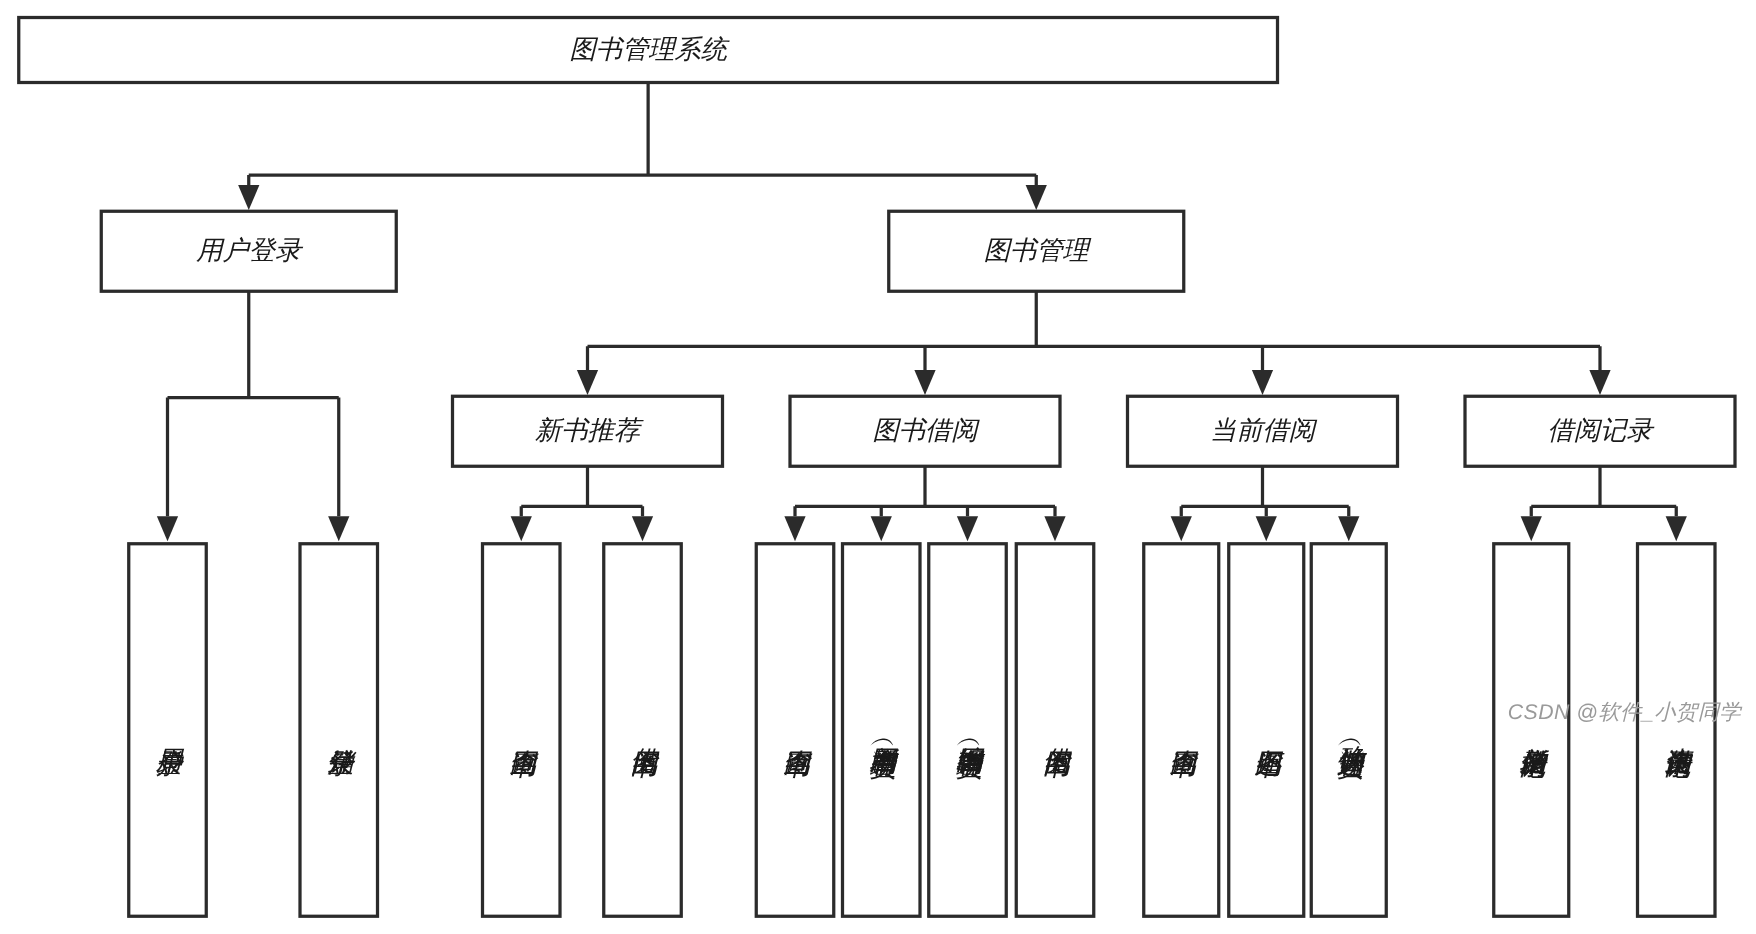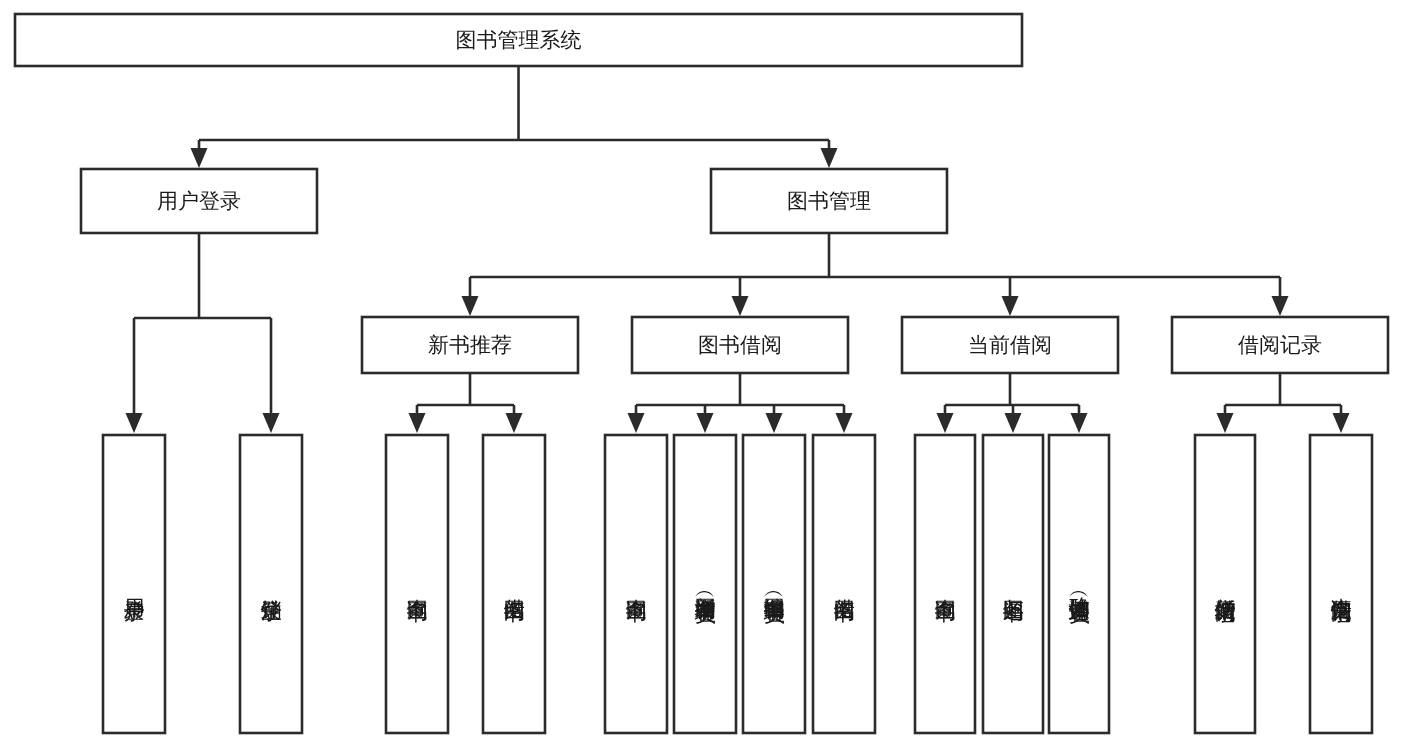--- a/index.html
+++ b/index.html
@@ -11,20 +11,21 @@
     width: 1405px;
     height: 747px;
     font-family: "Liberation Sans", "DejaVu Sans", sans-serif;
     overflow: hidden;
   }
   #diagram-root {
     position: relative;
     width: 1405px;
     height: 587px;
     background: #ffffff;
+    font-style: italic;
   }
   svg#flow-svg {
     position: absolute;
     left: 0;
     top: 0;
     width: 1405px;
     height: 747px;
     display: block;
   }
   .node-rect {
@@ -176,13 +177,14 @@
       <div class="node-label-v" style="left: 674px; top: 435px; width: 62px; height: 298px;">新增图书（管理员）</div>
       <div class="node-label-v" style="left: 743px; top: 435px; width: 62px; height: 298px;">编辑图书（管理员）</div>
       <div class="node-label-v" style="left: 813px; top: 435px; width: 62px; height: 298px;">借阅图书</div>
       <div class="node-label-v" style="left: 915px; top: 435px; width: 60px; height: 298px;">查询图书</div>
       <div class="node-label-v" style="left: 983px; top: 435px; width: 60px; height: 298px;">归还图书</div>
       <div class="node-label-v" style="left: 1049px; top: 435px; width: 60px; height: 298px;">确认归还（管理员）</div>
       <div class="node-label-v" style="left: 1195px; top: 435px; width: 60px; height: 298px;">新增借阅记录</div>
       <div class="node-label-v" style="left: 1310px; top: 435px; width: 62px; height: 298px;">查询借阅记录</div>
     </div>
 
+  <div class="watermark">CSDN @软件_小贺同学</div>
 </div>
 
 </body></html>

